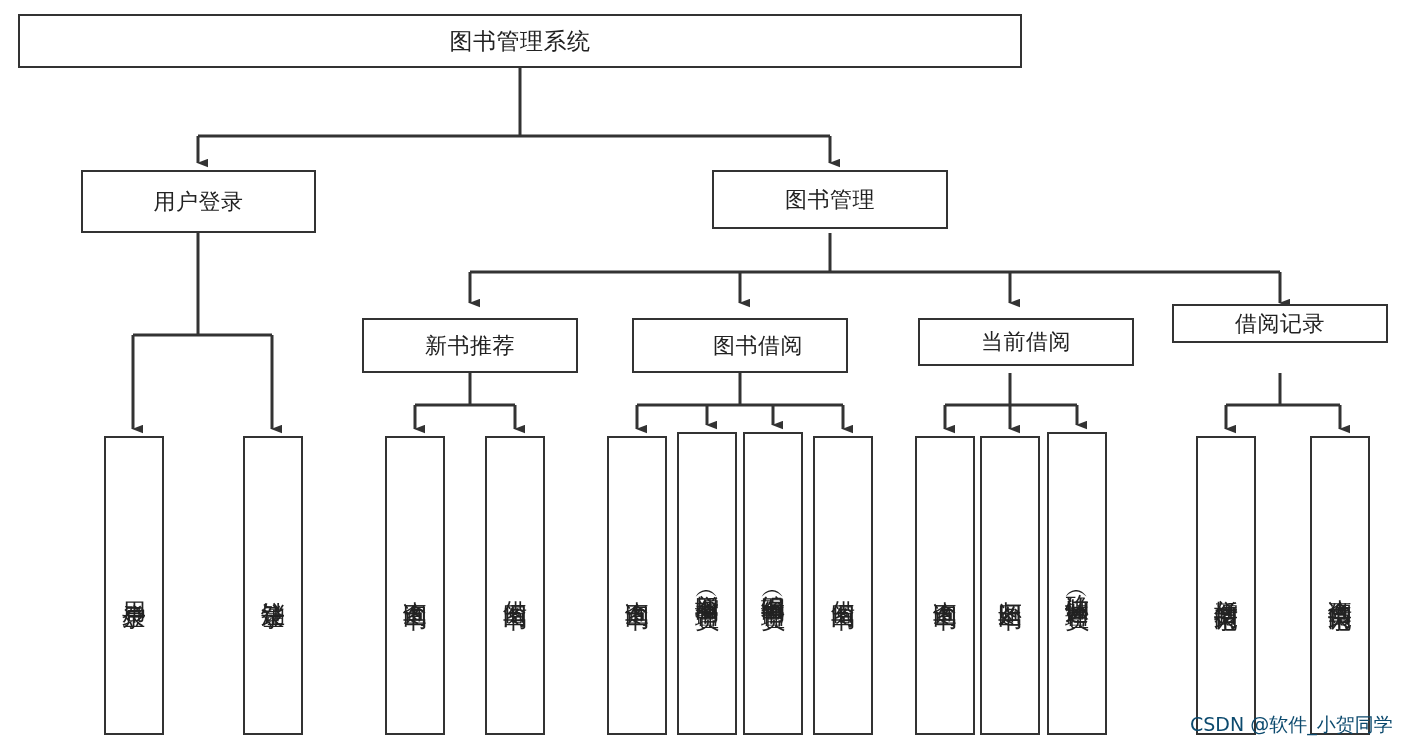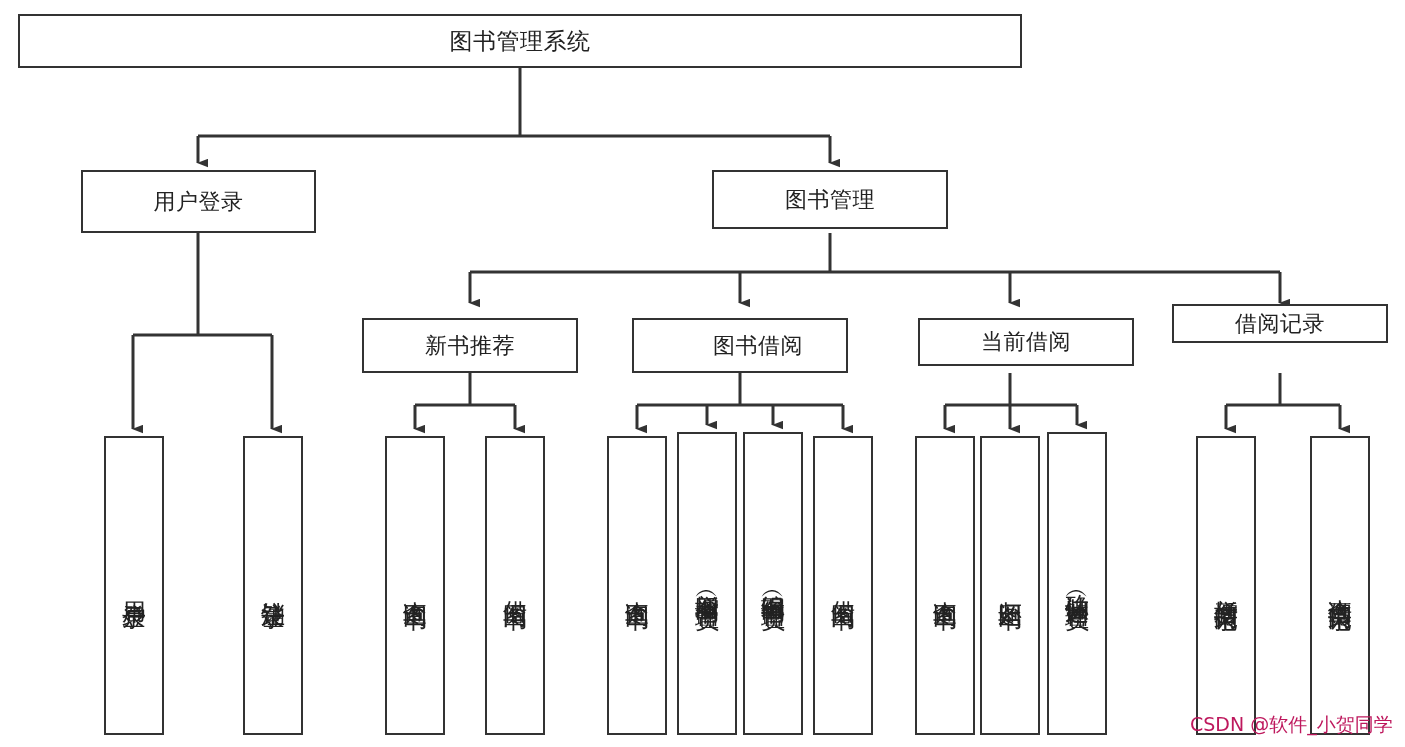--- a/index.html
+++ b/index.html
@@ -57,21 +57,21 @@
   
   .node-v .node-label {
     font-size: 24px;
     writing-mode: vertical-rl;
     text-orientation: upright;
     line-height: 1.0;
     letter-spacing: 2px;
   }
   .watermark {
     position: absolute;
-    color: #be185d;
+    color: #0c4a6e;
     font-size: 19px;
     font-family: "DejaVu Sans", "Liberation Sans", sans-serif;
     white-space: nowrap;
     pointer-events: none;
     user-select: none;
   }
 </style>
 </head>
 <body>
 

